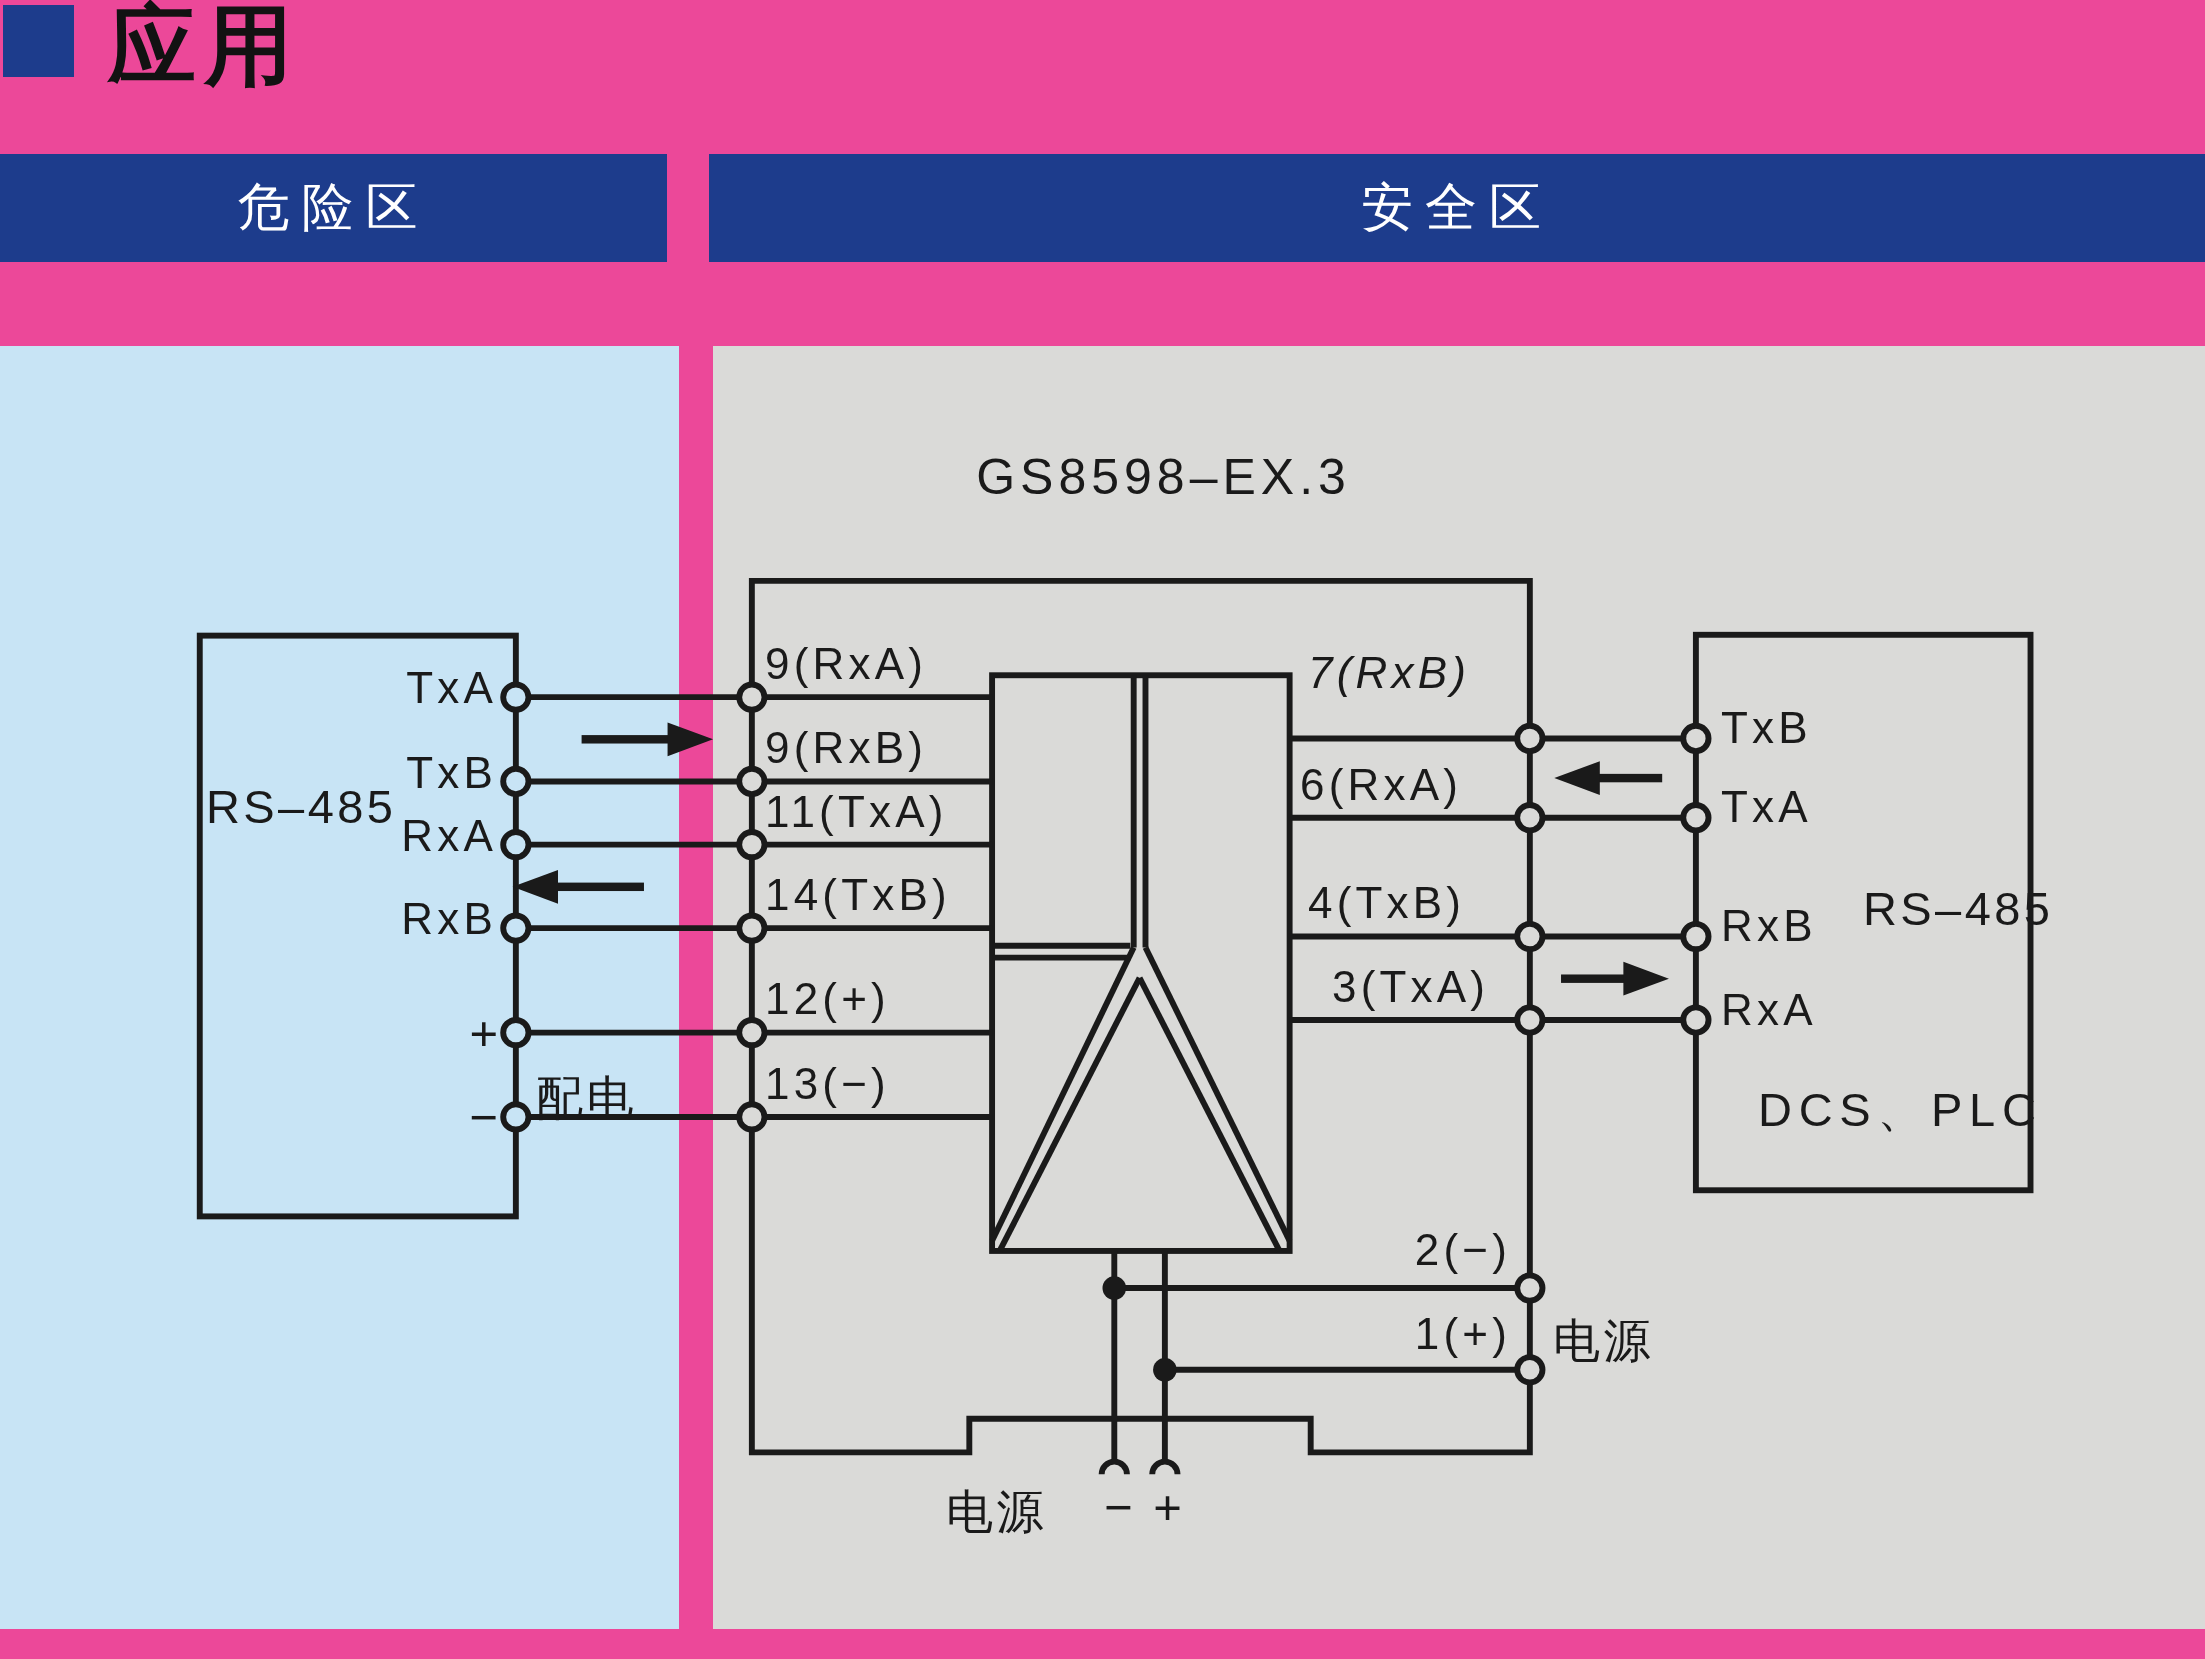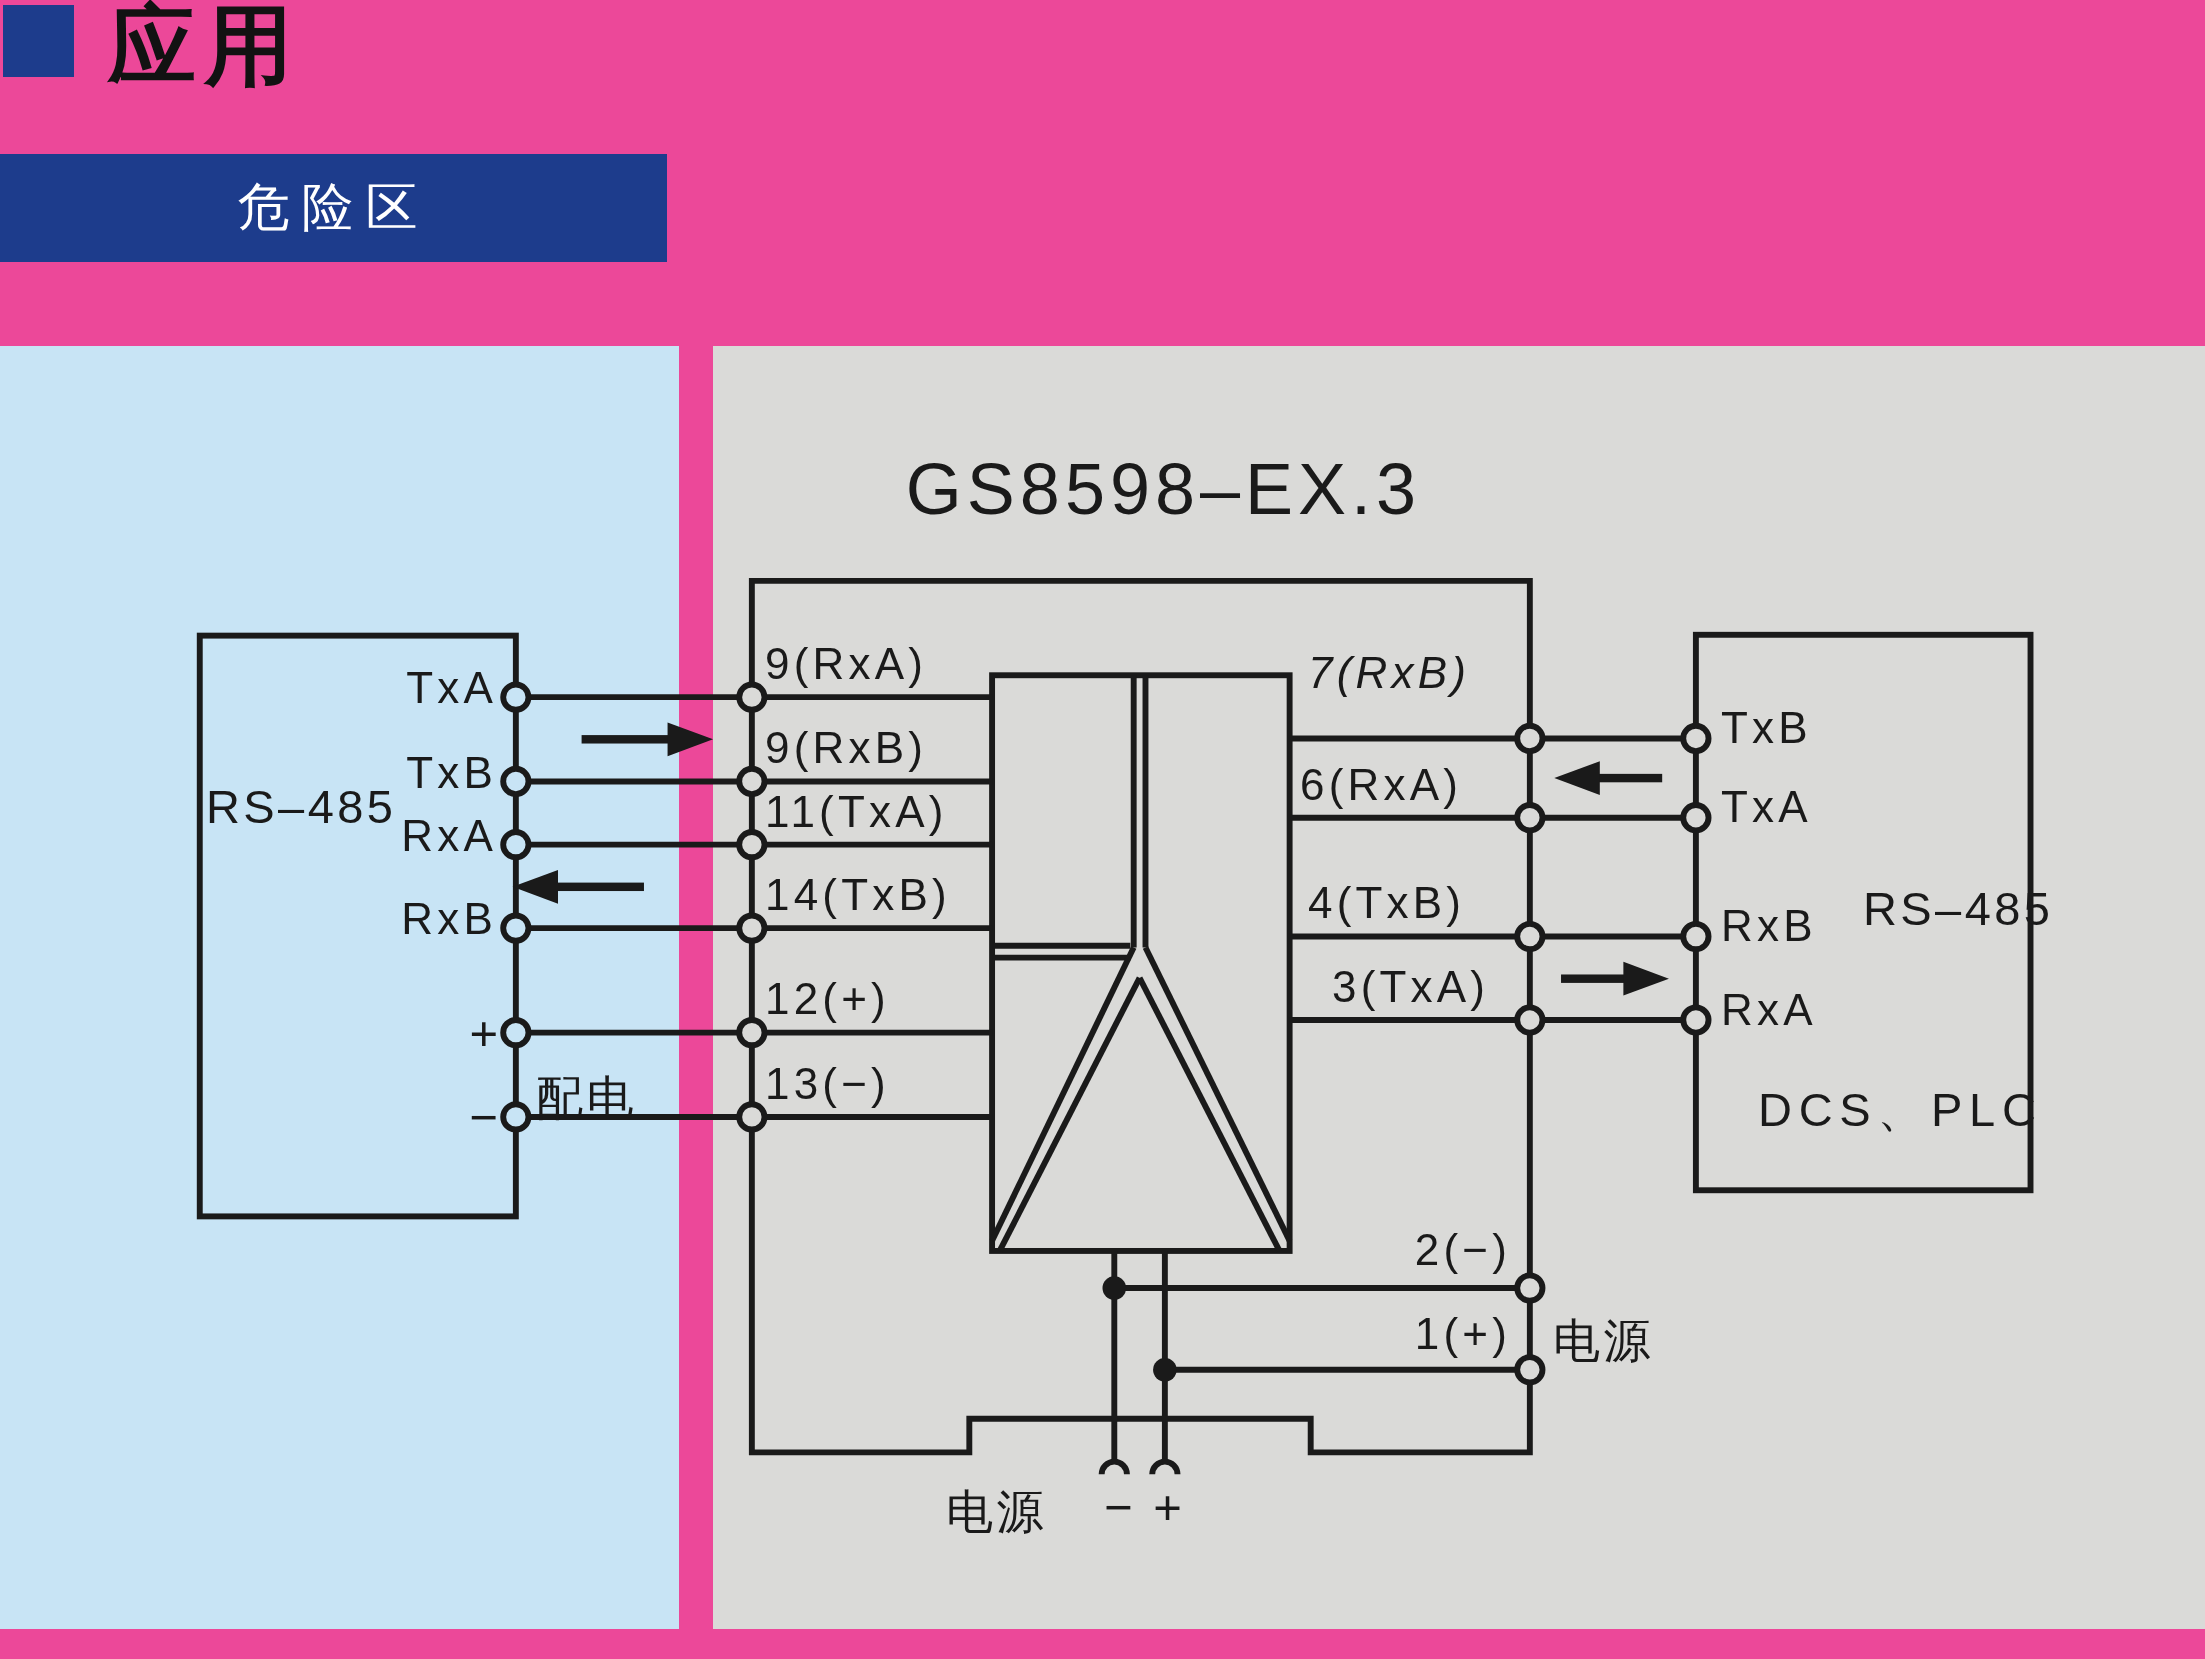--- a/index.html
+++ b/index.html
@@ -28,37 +28,40 @@
   .zone-hazard{left:0px;width:667px;}
   .zone-safe{left:709px;width:1496px;}
   
   .panel-blue{left:0px;top:346px;width:679px;height:1283px;background:#c8e4f5;}
   .panel-gray{left:713px;top:346px;width:1492px;height:1283px;background:#dadad8;}
   
   #diagram{left:0;top:0;width:2205px;height:1659px;}
   
   .lbl{line-height:1.12;white-space:nowrap;}
   .model-title{left:877px;top:449px;width:573px;text-align:center;
-    font-size:72px;letter-spacing:5px;}
+    font-size:50px;letter-spacing:5px;}
   .term{font-size:44px;letter-spacing:4.2px;}
   .cn{font-size:47px;letter-spacing:3.4px;}
   .ralign{text-align:right;}
   .calign{text-align:center;}
   .sym{font-size:49px;}
 </style>
 </head>
 <body>
 
 <div id="stage">
 
   <div class="abs title-square"></div>
   <div class="abs page-title lbl">应用</div>
 
   <div class="abs zone-bar zone-hazard">
     <span>危险区</span>
+  </div>
+  <div class="abs zone-bar zone-safe">
+    <span>安全区</span>
   </div>
 
   <div class="abs panel-blue"></div>
   <div class="abs panel-gray"></div>
 
   <svg id="diagram" class="abs" viewBox="0 0 2616 1968">
     <g stroke="#1a1a1a" stroke-width="7" fill="none">
 
       <rect x="237" y="754" width="375" height="689"></rect>
 

